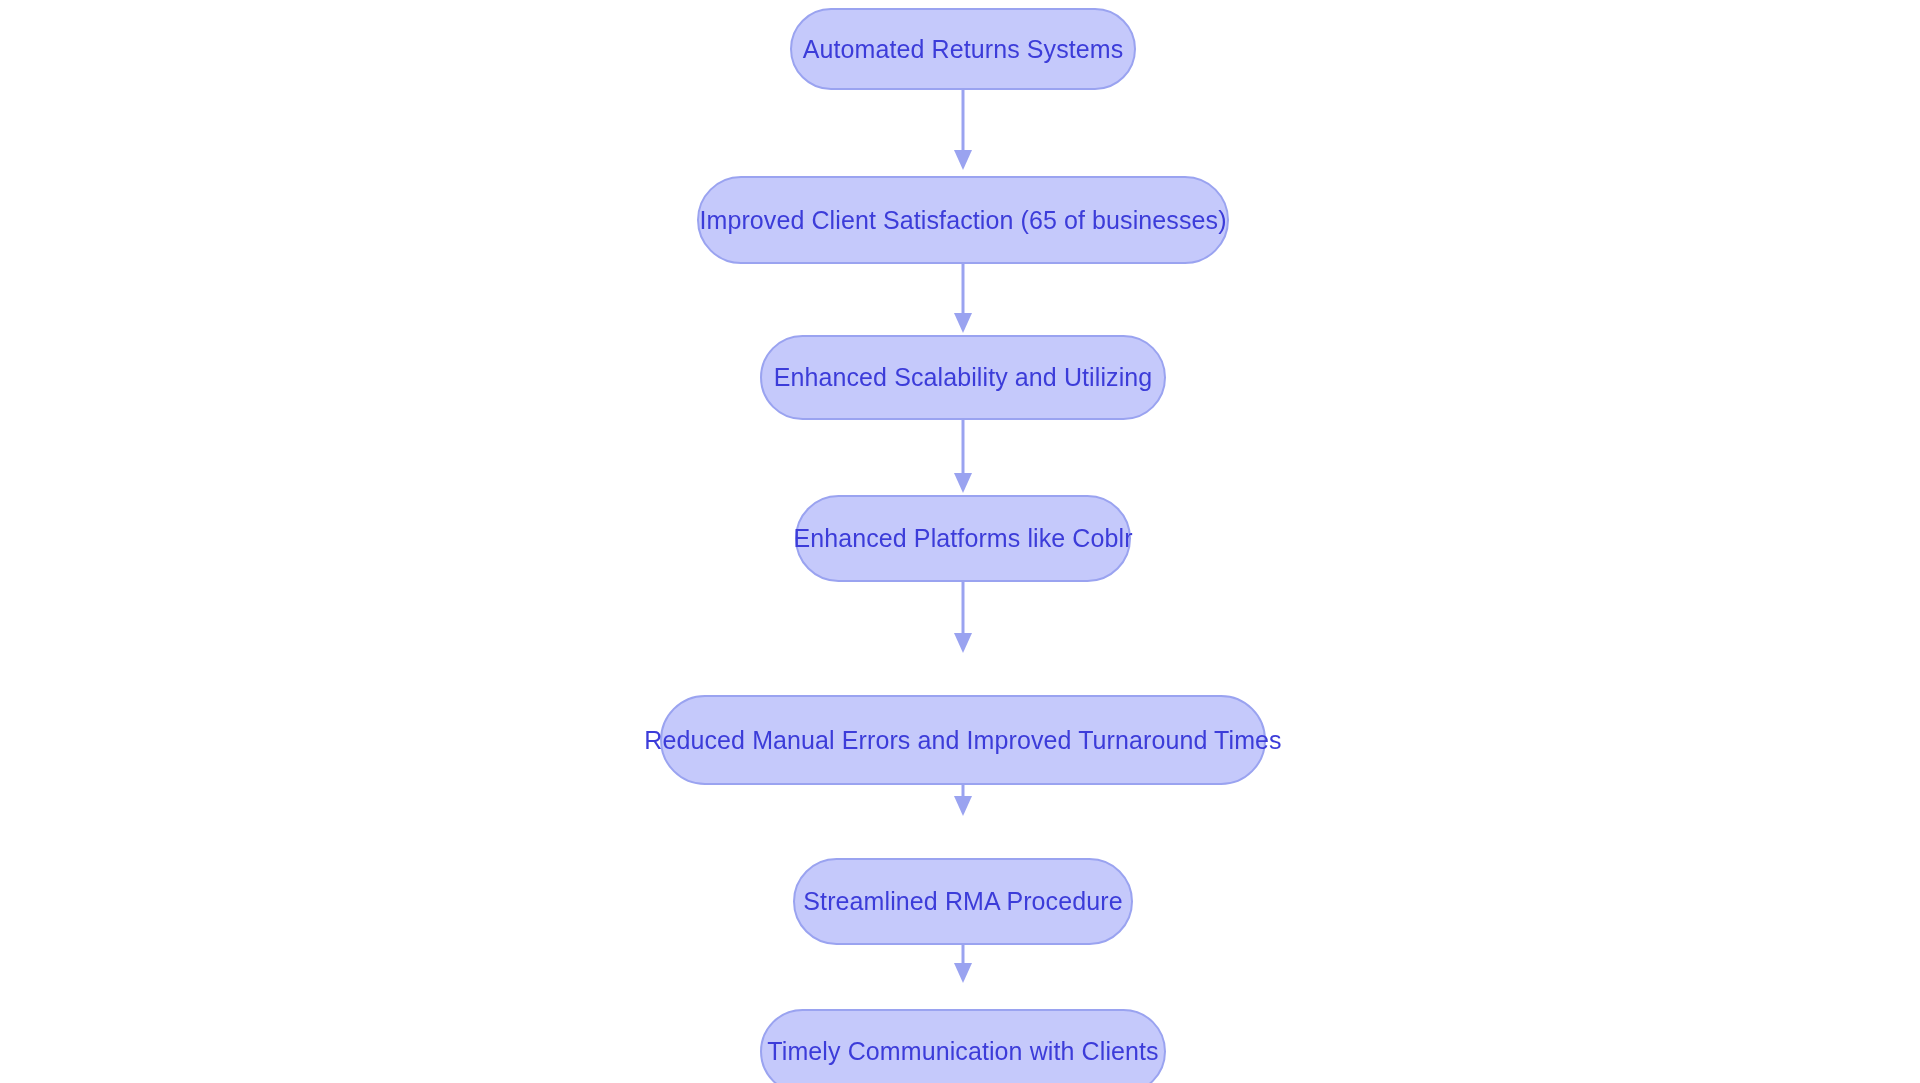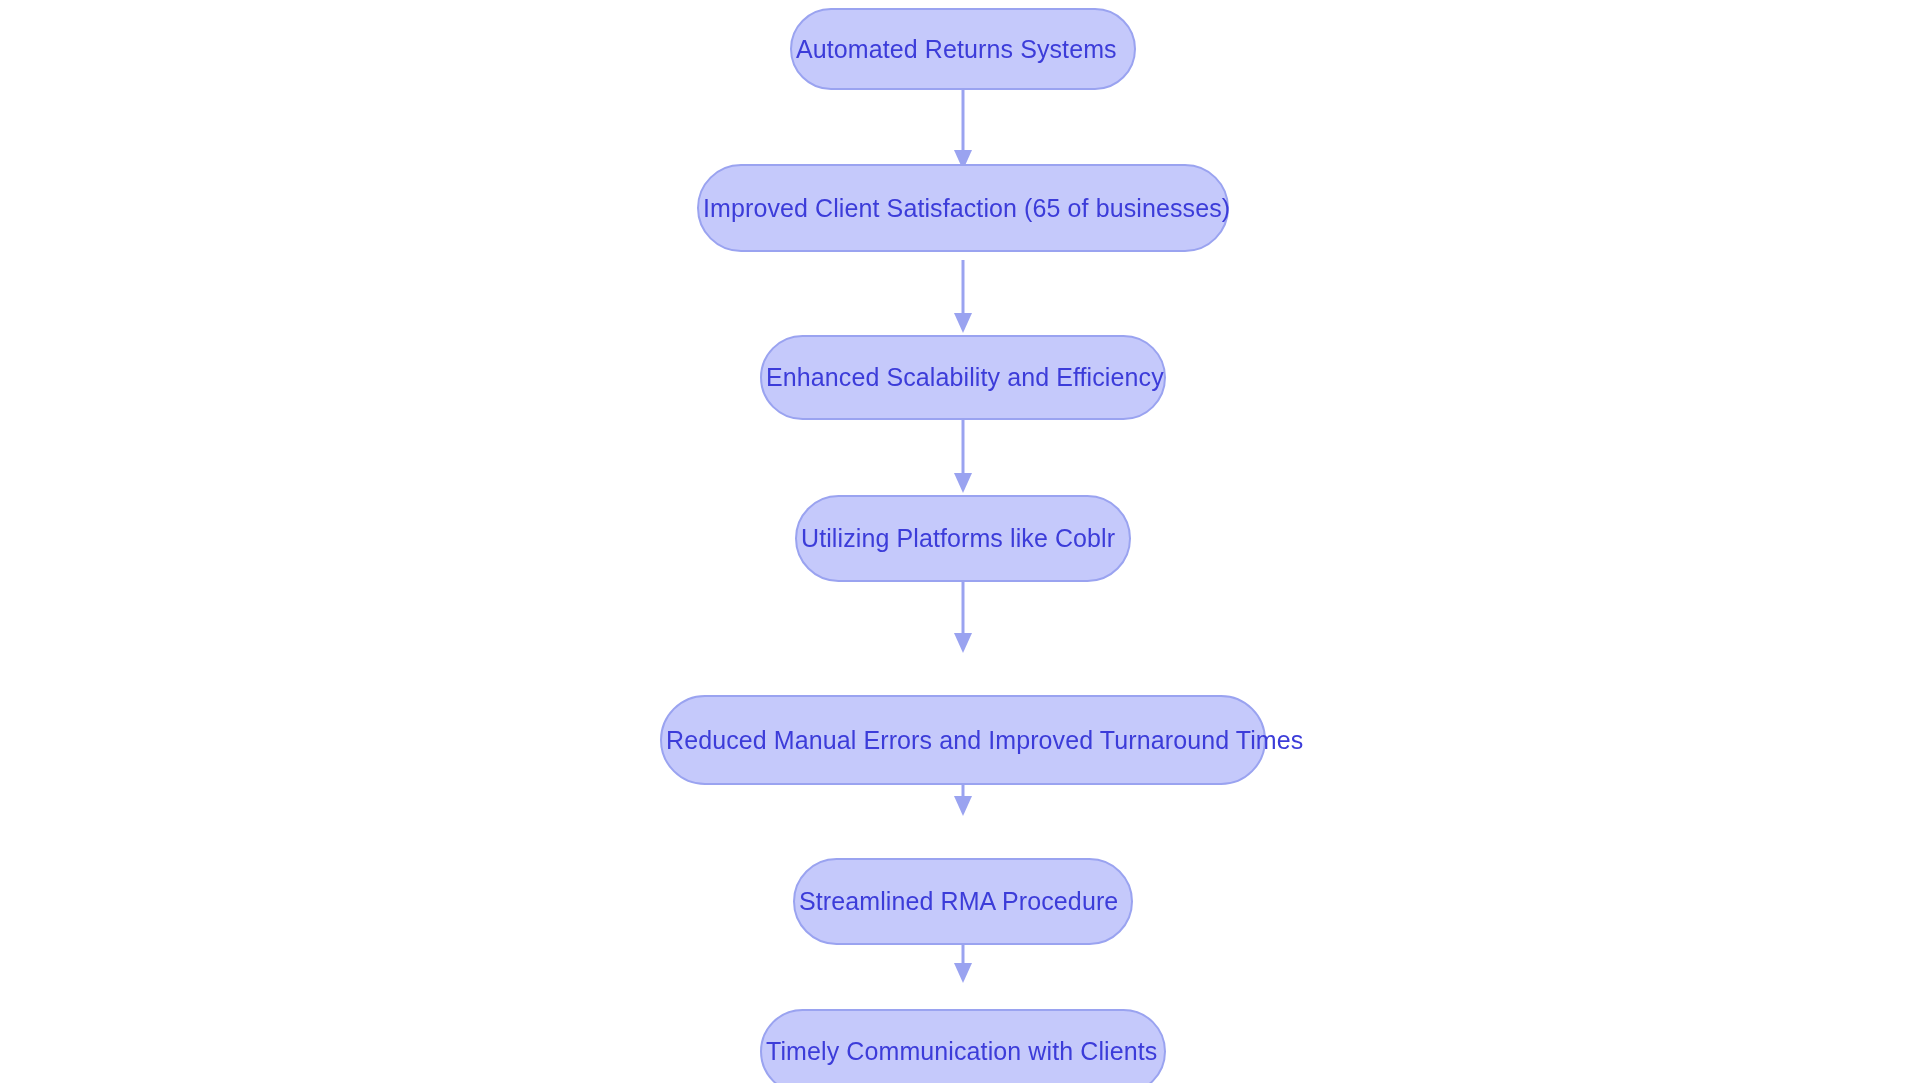--- a/index.html
+++ b/index.html
@@ -19,21 +19,21 @@
     width: 1920px;
     height: 1083px;
     background: #ffffff;
   }
 
   .flow-node {
     position: absolute;
     box-sizing: border-box;
     display: flex;
     align-items: center;
-    justify-content: flex-start;
+    justify-content: center;
     background: #c5c9fb;
     border: 2px solid #9aa3f0;
     border-radius: 999px;
     color: #3c3cd9;
     font-family: "Liberation Sans", sans-serif;
     font-size: 25px;
     font-weight: 400;
     letter-spacing: 0.1px;
     white-space: nowrap;
     line-height: 1;
@@ -53,21 +53,21 @@
     pointer-events: none;
   }
 
   .flow-connector svg {
     display: block;
     overflow: visible;
   }
 
   
   .node-1 { left: 790px;  top: 8px;    width: 346px; height: 82px; }
-  .node-2 { left: 697px;  top: 164px;  width: 532px; height: 88px; }
+  .node-2 { left: 697px;  top: 176px;  width: 532px; height: 88px; }
   .node-3 { left: 760px;  top: 335px;  width: 406px; height: 85px; }
   .node-4 { left: 795px;  top: 495px;  width: 336px; height: 87px; }
   .node-5 { left: 660px;  top: 655px;  width: 606px; height: 90px; margin-top: 40px; }
   .node-6 { left: 793px;  top: 818px;  width: 340px; height: 87px; margin-top: 40px; }
   .node-7 { left: 760px;  top: 985px;  width: 406px; height: 85px; margin-top: 24px; }
 
   
   .conn-1 { left: 947px; top: 90px;  width: 32px; height: 82px; }
   .conn-2 { left: 947px; top: 260px; width: 32px; height: 75px; }
   .conn-3 { left: 947px; top: 420px; width: 32px; height: 75px; }
@@ -96,32 +96,32 @@
   </div>
 
   <div class="flow-connector conn-2">
     <svg width="32" height="75" viewBox="0 0 32 75" aria-hidden="true">
       <line x1="16" y1="0" x2="16" y2="57" stroke="#9aa3f0" stroke-width="3"></line>
       <polygon points="16,73 7,53 25,53" fill="#9aa3f0"></polygon>
     </svg>
   </div>
 
   <div class="flow-node node-3">
-    <span class="flow-node-label">Enhanced Scalability and Efficiency</span>
+    <span class="flow-node-label">Enhanced Scalability and Utilizing</span>
   </div>
 
   <div class="flow-connector conn-3">
     <svg width="32" height="75" viewBox="0 0 32 75" aria-hidden="true">
       <line x1="16" y1="0" x2="16" y2="57" stroke="#9aa3f0" stroke-width="3"></line>
       <polygon points="16,73 7,53 25,53" fill="#9aa3f0"></polygon>
     </svg>
   </div>
 
   <div class="flow-node node-4">
-    <span class="flow-node-label">Utilizing Platforms like Coblr</span>
+    <span class="flow-node-label">Enhanced Platforms like Coblr</span>
   </div>
 
   <div class="flow-connector conn-4">
     <svg width="32" height="73" viewBox="0 0 32 73" aria-hidden="true">
       <line x1="16" y1="0" x2="16" y2="55" stroke="#9aa3f0" stroke-width="3"></line>
       <polygon points="16,71 7,51 25,51" fill="#9aa3f0"></polygon>
     </svg>
   </div>
 
   <div class="flow-node node-5">

